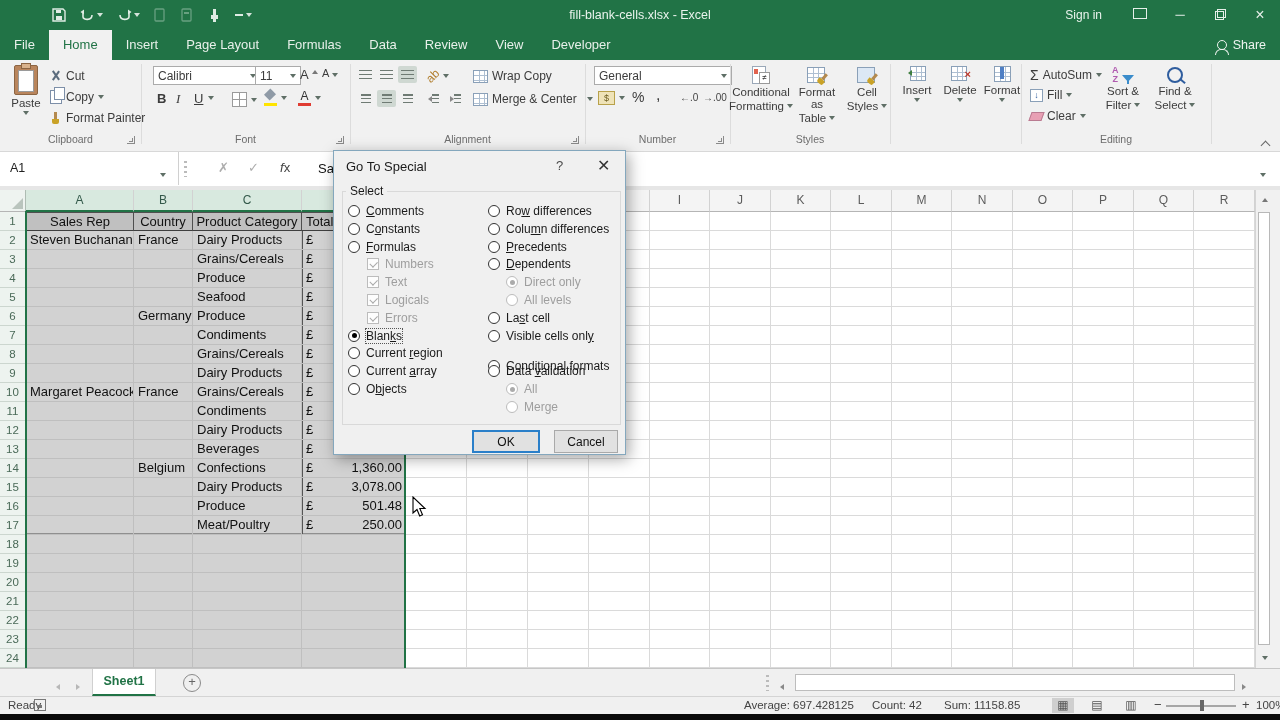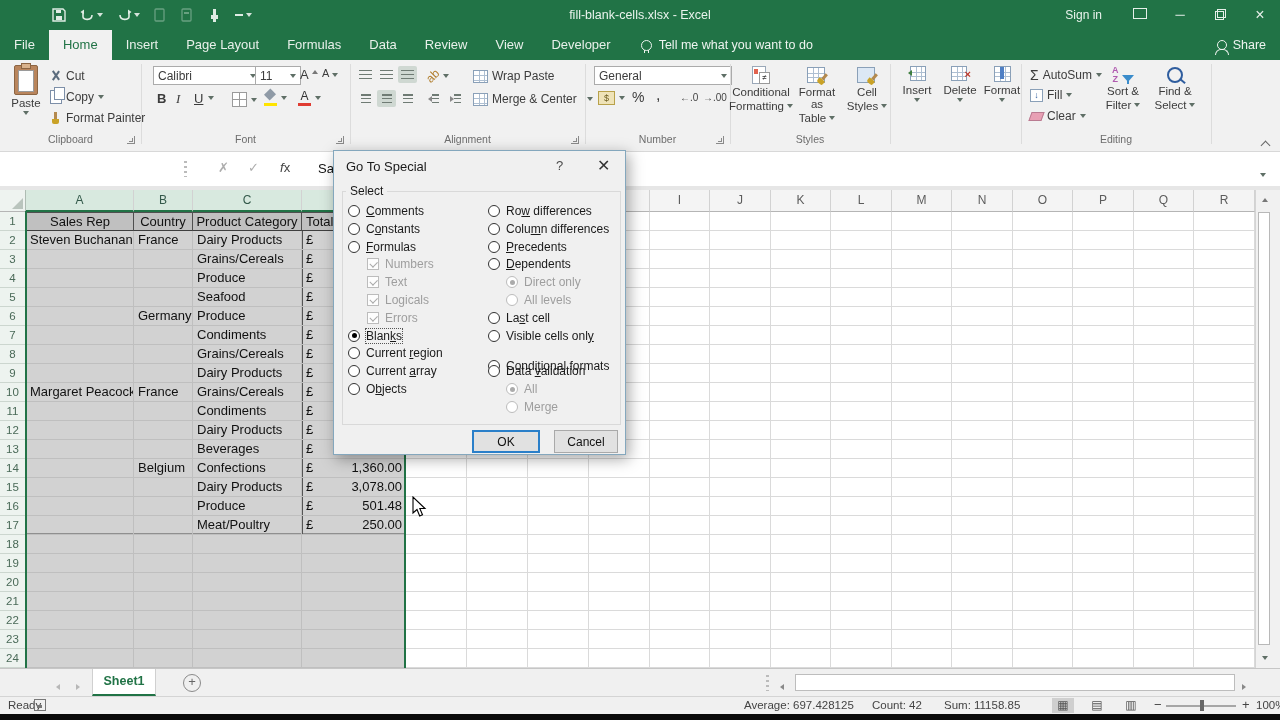--- a/index.html
+++ b/index.html
@@ -214,24 +214,20 @@
         <div class="tab">File</div>
         <div class="tab active">Home</div>
         <div class="tab">Insert</div>
         <div class="tab">Page Layout</div>
         <div class="tab">Formulas</div>
         <div class="tab">Data</div>
         <div class="tab">Review</div>
         <div class="tab">View</div>
         <div class="tab">Developer</div>
       </div>
-    <div class="tellme">
-      <span class="bulb"></span>
-      <span>Tell me what you want to do</span>
-    </div>
   </div>
   <div class="share">
     <span class="person"></span>
     <span>Share</span>
   </div>
 
   <div class="ribbon">
 
     <div class="bigbtn" style="left:6px;top:5px;width:40px;">
       <span class="clipboard-ic"></span>
@@ -327,21 +323,21 @@
     <div class="alnbtn" style="left:424px;top:30px;">
         <span class="car-l"></span>
         <span class="bars short" style="width:7px;"></span>
       </div>
     <div class="alnbtn" style="left:446px;top:30px;">
         <span class="car-r"></span>
         <span class="bars short" style="width:7px;"></span>
       </div>
     <div class="rbtn" style="left:473px;top:9px;">
         <span class="grid-ic" style="width:13px;height:11px;"></span>
-        <span>Wrap Paste</span>
+        <span>Wrap Copy</span>
       </div>
     <div class="rbtn" style="left:473px;top:32px;">
         <span class="grid-ic" style="width:13px;height:11px;"></span>
         <span>Merge &amp; Center</span>
         <span class="car" style="margin-left:6px;"></span>
       </div>
     <div class="glabel" style="left:350px;width:235px;">Alignment</div>
     <div class="launcher" style="left:571px;"></div>
     <div class="gsep" style="left:585px;"></div>
 
@@ -471,20 +467,24 @@
           <span>Select</span>
           <span class="car"></span>
         </span>
     </div>
     <div class="glabel" style="left:1021px;width:190px;">Editing</div>
     <div class="gsep" style="left:1211px;"></div>
     <div class="abs" style="left:1262px;top:78px;"><span class="chev"></span></div>
   </div>
 
   <div class="fbar">
+    <div class="namebox">
+      <span class="txt">A1</span>
+      <span class="abs" style="left:160px;top:14px;"><span class="car"></span></span>
+    </div>
     <span class="dots3" style="left:184px;top:9px;"></span>
     <span class="fbtn" style="left:218px;color:#adadad;">✗</span>
     <span class="fbtn" style="left:248px;color:#adadad;">✓</span>
     <span class="fbtn fx" style="left:280px;"><i>f</i>x</span>
     <span class="ftext">Sales Rep</span>
     <span class="abs" style="left:1260px;top:14px;"><span class="car"></span></span>
   </div>
   <div class="fstrip"></div>
 
   <div id="colheaders">

